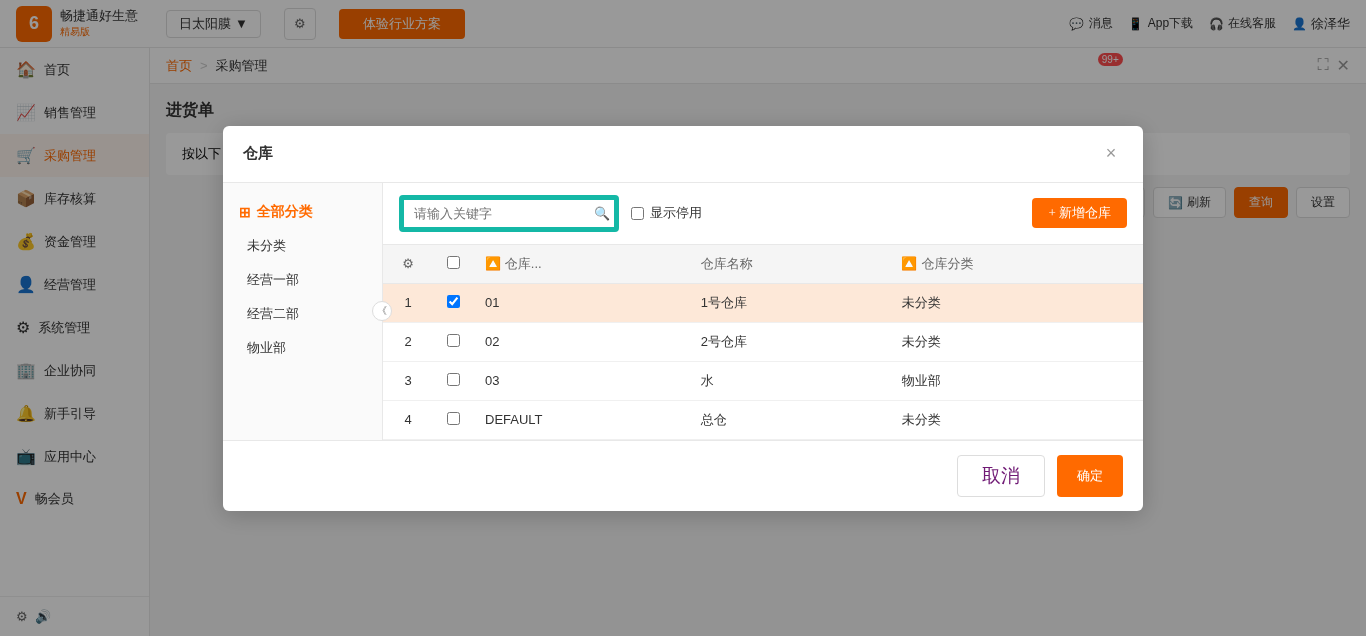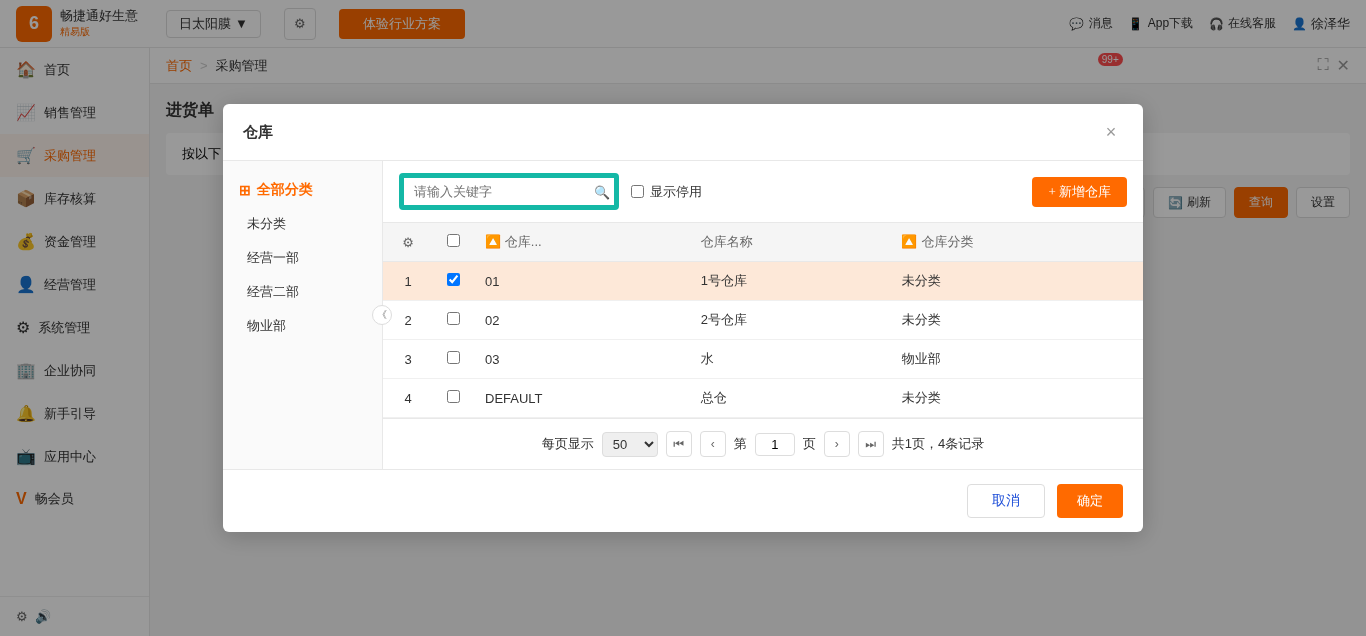--- a/index.html
+++ b/index.html
@@ -255,21 +255,21 @@
 
     
     .modal-footer {
       padding: 14px 20px;
       border-top: 1px solid #e8e8e8;
       display: flex; justify-content: flex-end; gap: 12px;
     }
     .footer-cancel {
       padding: 7px 24px; border: 1px solid #ddd;
       border-radius: 4px; background: #fff; cursor: pointer;
-      font-size: 14px; color: #1d4ed8;
+      font-size: 19px; color: #701a75;
     }
     .footer-confirm {
       padding: 7px 20px; border: none;
       border-radius: 4px; background: #ff6a00; cursor: pointer;
       font-size: 13px; color: #fff;
     }
   </style>
 </head>
 <body>
 
@@ -494,36 +494,20 @@
         <input type="checkbox" style="">
       </td>
       <td>DEFAULT</td>
       <td>总仓</td>
       <td>未分类</td>
     </tr>
               </tbody>
           </table>
         </div>
 
-        <div class="modal-pagination">
-          <span>每页显示</span>
-          <select class="page-size-select">
-            <option>50</option>
-            <option>100</option>
-            <option>200</option>
-          </select>
-          <button class="page-btn">⏮</button>
-          <button class="page-btn">‹</button>
-          <span>第</span>
-          <input class="page-input" type="text" value="1" style="">
-          <span>页</span>
-          <button class="page-btn">›</button>
-          <button class="page-btn">⏭</button>
-          <span>共1页，4条记录</span>
-        </div>
       </div>
     </div>
 
     <div class="modal-footer">
       <button class="footer-cancel">取消</button>
       <button class="footer-confirm">确定</button>
     </div>
   </div>
 </div>
 

